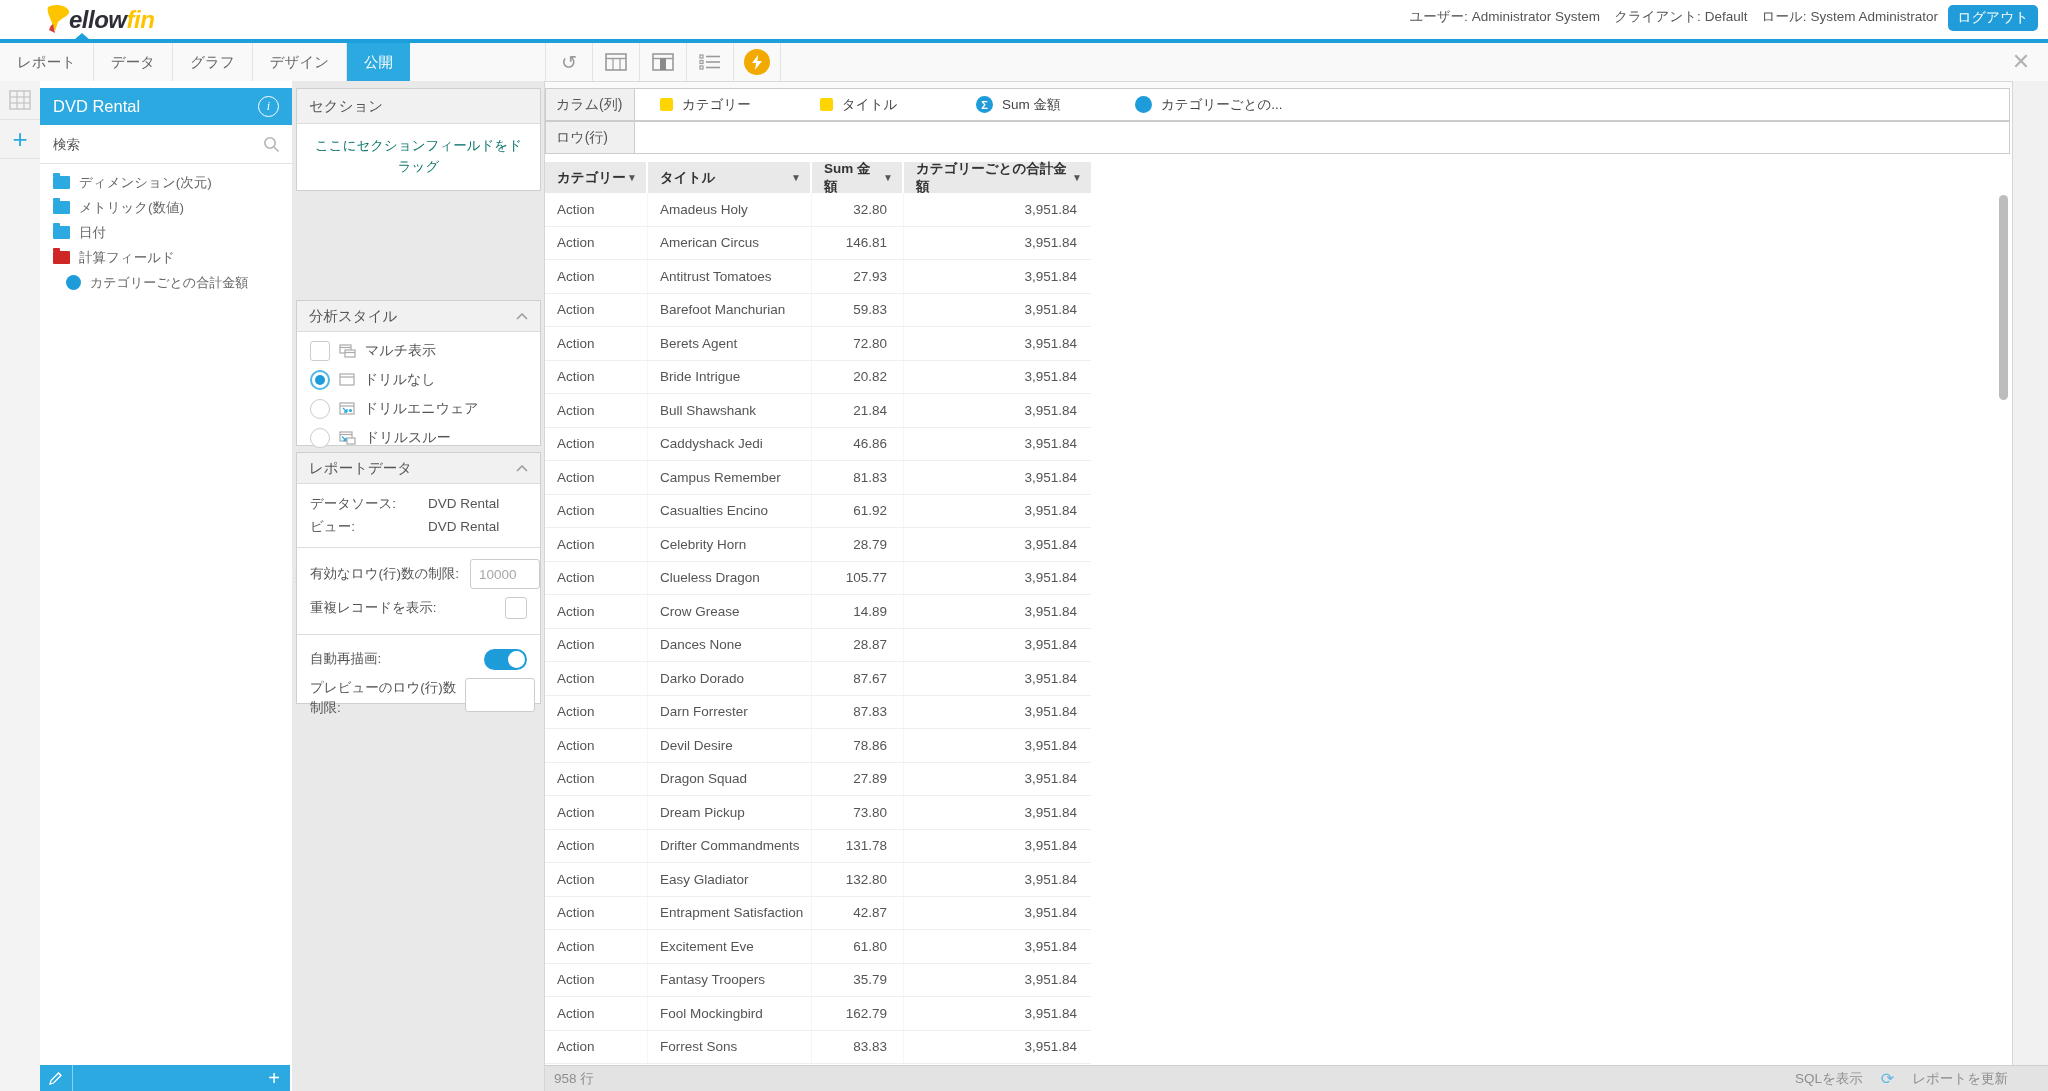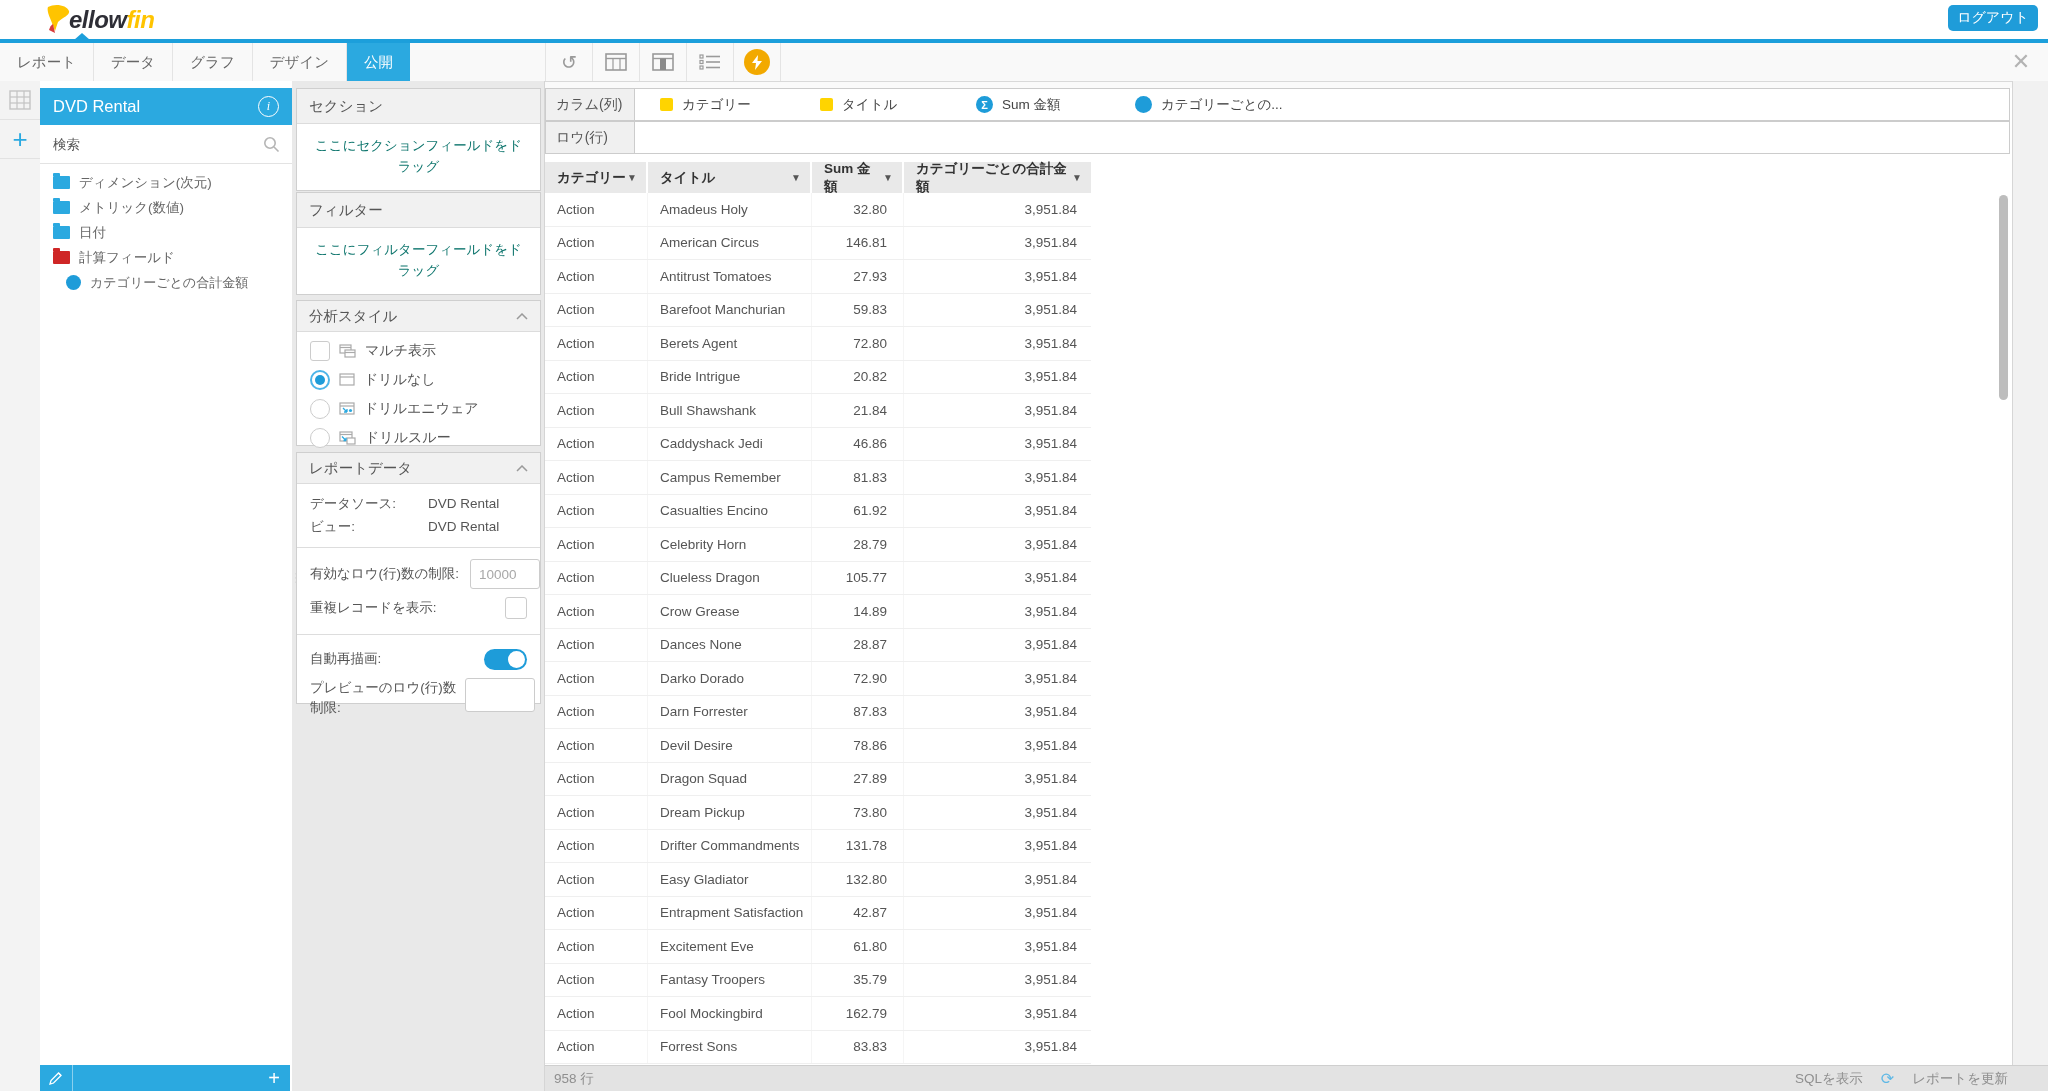--- a/index.html
+++ b/index.html
@@ -128,20 +128,25 @@
 <div class="app">
 
   <div class="abs topbar">
     <div class="abs logo">
       <svg width="27" height="32" viewBox="0 0 27 32">
         <path d="M3,3 C10,-1 22,1 24,7 C25,11 19,13 13,18 L10,27 C7,17 1,8 3,3 Z" fill="#ffc400"></path>
         <path d="M8,20 L10,29 L4,26 C5,23 6,21 8,20 Z" fill="#d93b3b"></path>
       </svg>
       <span class="logo-text"><span class="logo-ellow">ellow</span><span class="logo-fin">fin</span></span>
     </div>
+    <div class="abs userinfo">
+      <span><b>ユーザー:</b><span>Administrator System</span></span>
+      <span><b>クライアント:</b><span>Default</span></span>
+      <span><b>ロール:</b><span>System Administrator</span></span>
+    </div>
     <div class="abs logout">ログアウト</div>
   </div>
   <div class="abs accentline"></div>
   <div class="abs notch"></div>
 
   <div class="abs tabrow">
     <div class="tabs">
       <div class="tab">レポート</div>
       <div class="tab">データ</div>
       <div class="tab">グラフ</div>
@@ -254,26 +259,20 @@
   <div class="abs panel"></div>
   <div class="abs dragdots">⋮⋮</div>
 
   <div class="card" style="top:88px;">
     <div class="card-h">
         <span>セクション</span>
       </div>
     <div class="dropzone">ここにセクションフィールドをドラッグ</div>
   </div>
 
-  <div class="card" style="top:192px;">
-    <div class="card-h">
-        <span>フィルター</span>
-      </div>
-    <div class="dropzone">ここにフィルターフィールドをドラッグ</div>
-  </div>
 
   <div class="card" style="top:300px;height:146px;">
     <div class="card-h" style="height:30px;">
       <span>分析スタイル</span>
       <span class="chev">
         <svg width="12" height="7" viewBox="0 0 12 7">
             <polyline points="1,6 6,1 11,6" fill="none" stroke="#9a9a9a" stroke-width="1.5"></polyline>
           </svg>
       </span>
     </div>
@@ -505,21 +504,21 @@
       <div class="trow">
         <div class="td c1">Action</div>
         <div class="td c2">Dances None</div>
         <div class="td c3">28.87</div>
         <div class="td c4">3,951.84</div>
       </div>
 
       <div class="trow">
         <div class="td c1">Action</div>
         <div class="td c2">Darko Dorado</div>
-        <div class="td c3">72.90</div>
+        <div class="td c3">87.67</div>
         <div class="td c4">3,951.84</div>
       </div>
 
       <div class="trow">
         <div class="td c1">Action</div>
         <div class="td c2">Darn Forrester</div>
         <div class="td c3">87.83</div>
         <div class="td c4">3,951.84</div>
       </div>
 

